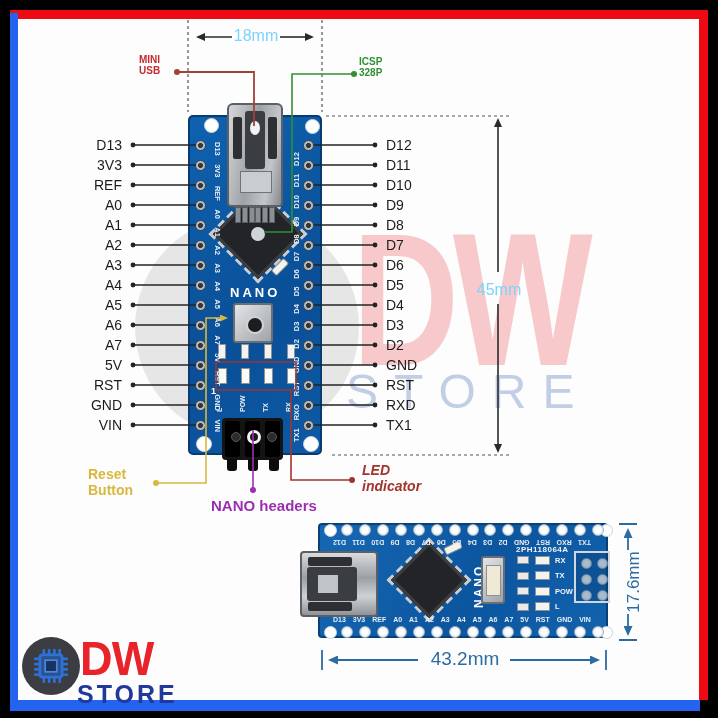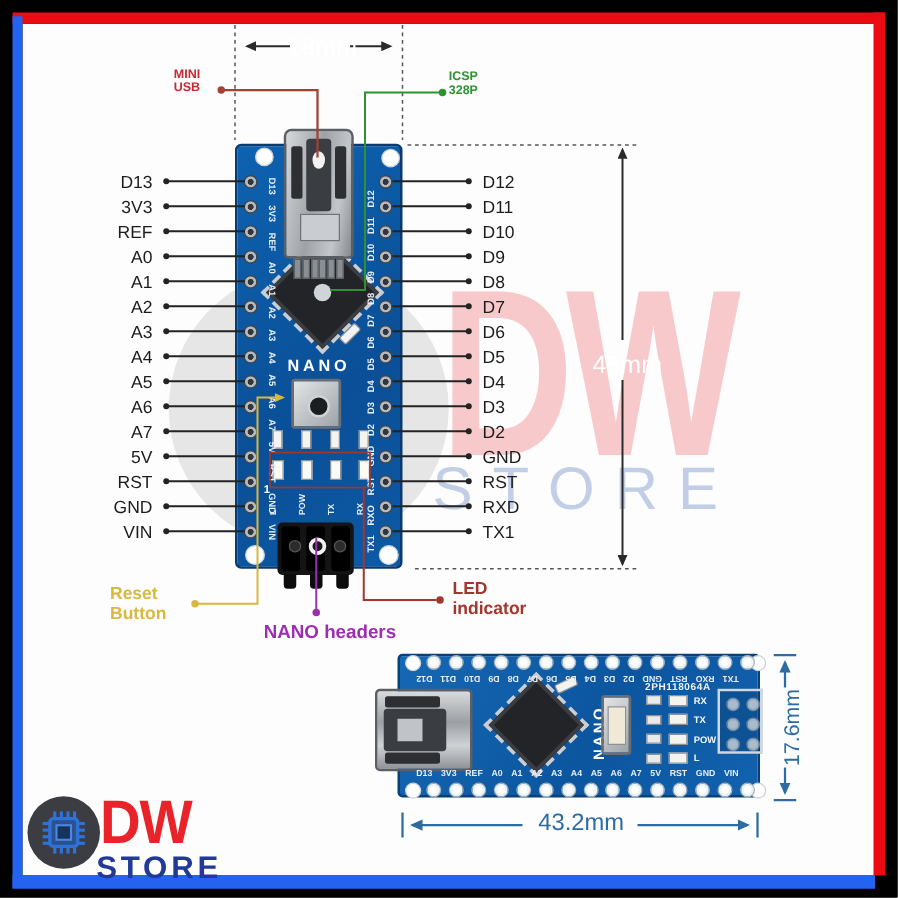--- a/index.html
+++ b/index.html
@@ -21,29 +21,29 @@
   .wm-store{position:absolute;left:346px;top:364px;font-size:48px;font-weight:500;
             color:var(--c-wm-blue,#b8c6e2);opacity:0.85;letter-spacing:16px;}
   
   svg.overlay{position:absolute;left:0;top:0;z-index:5;pointer-events:none;}
   
   .pin-label{position:absolute;height:16px;line-height:16px;font-size:14px;color:#1c1c1c;
              font-weight:500;z-index:6;}
   .pin-label.left{left:40px;width:82px;text-align:right;}
   .pin-label.right{left:386px;width:80px;text-align:left;}
   
-  .dim{position:absolute;color:#ffffff;font-size:20px;z-index:6;text-align:center;}
+  .dim{position:absolute;color:#7dd3fc;font-size:16px;z-index:6;text-align:center;}
   .dim-blue{color:var(--c-dim-blue,#2d6ba3);font-weight:500;}
   
   .callout{position:absolute;z-index:6;font-weight:600;line-height:1.12;font-size:10px;}
   .co-mini{left:139px;top:54px;color:var(--c-co-red,#c42a2f);}
   .co-mega{left:359px;top:56px;color:var(--c-co-green,#2e9132);}
   .co-reset{left:88px;top:467px;color:var(--c-co-gold,#d9b83f);font-size:14px;}
   .co-icsp{left:211px;top:498px;color:var(--c-co-purple,#9c2fb0);font-size:15px;}
-  .co-led{left:362px;top:463px;color:var(--c-co-darkred,#a2352c);font-size:14px;}
+  .co-led{left:362px;top:463px;color:var(--c-co-darkred,#a2352c);font-size:14px;font-style:italic;}
   
   .board-v{position:absolute;left:188px;top:115px;width:134px;height:340px;z-index:2;
            background:linear-gradient(145deg,#0e62b0,#0a4f97 60%,#0d5aa6);
            border:2px solid #083b73;border-radius:5px;box-sizing:border-box;}
   .hole{position:absolute;border-radius:50%;background:#fff;border:1px solid #c9d2da;box-sizing:border-box;z-index:3;}
   .pad{position:absolute;width:11px;height:11px;border-radius:50%;z-index:3;
        background:radial-gradient(circle at 50% 50%, #33363b 0 2.2px, #b3bac0 2.6px);
        border:1px solid #41454a;box-sizing:border-box;}
   .pad-w{position:absolute;width:12px;height:12px;border-radius:50%;z-index:3;
          background:radial-gradient(circle at 50% 50%, #ffffff 0 3px, #eef3f6 3px);

